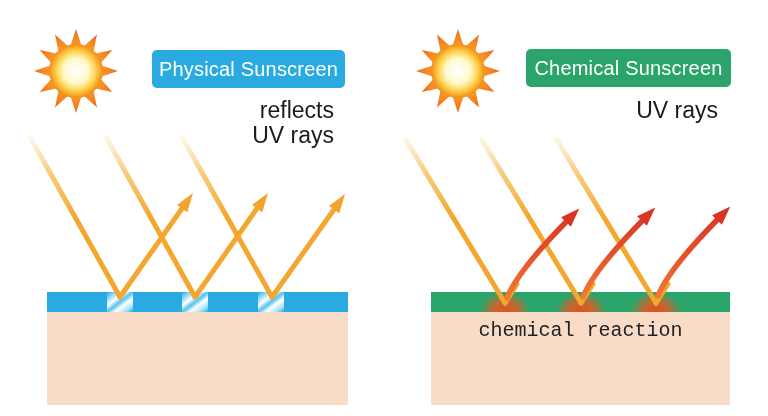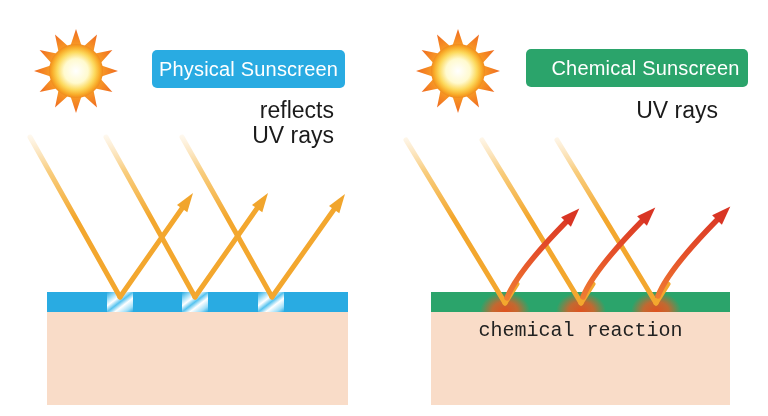--- a/index.html
+++ b/index.html
@@ -6,21 +6,21 @@
   #stage{
     position:relative;width:768px;height:416px;background:#ffffff;overflow:hidden;
     font-family:"Liberation Sans","DejaVu Sans",sans-serif;
   }
   #diagram{position:absolute;left:0;top:0;}
   .pill{
     position:absolute;height:38px;border-radius:5px;display:flex;align-items:center;justify-content:center;
     color:#ffffff;font-size:20px;letter-spacing:.2px;
   }
   #pill-physical{left:152px;top:50px;width:193px;background:#29ABE2;}
-  #pill-chemical{left:526px;top:49px;width:205px;background:#2BA46B;padding-left:17px;}
+  #pill-chemical{left:526px;top:49px;width:205px;background:#2BA46B;}
   .effect{
     position:absolute;width:184px;text-align:right;color:#1B1B1B;
     font-size:23px;line-height:25px;
   }
   #effect-physical{left:150px;top:98px;}
   #effect-chemical{left:534px;top:98px;}
   #caption-chemical{
     position:absolute;left:431px;top:319px;width:299px;text-align:center;
     color:#222222;font-size:20px;font-family:Liberation Mono, monospace;
   }

